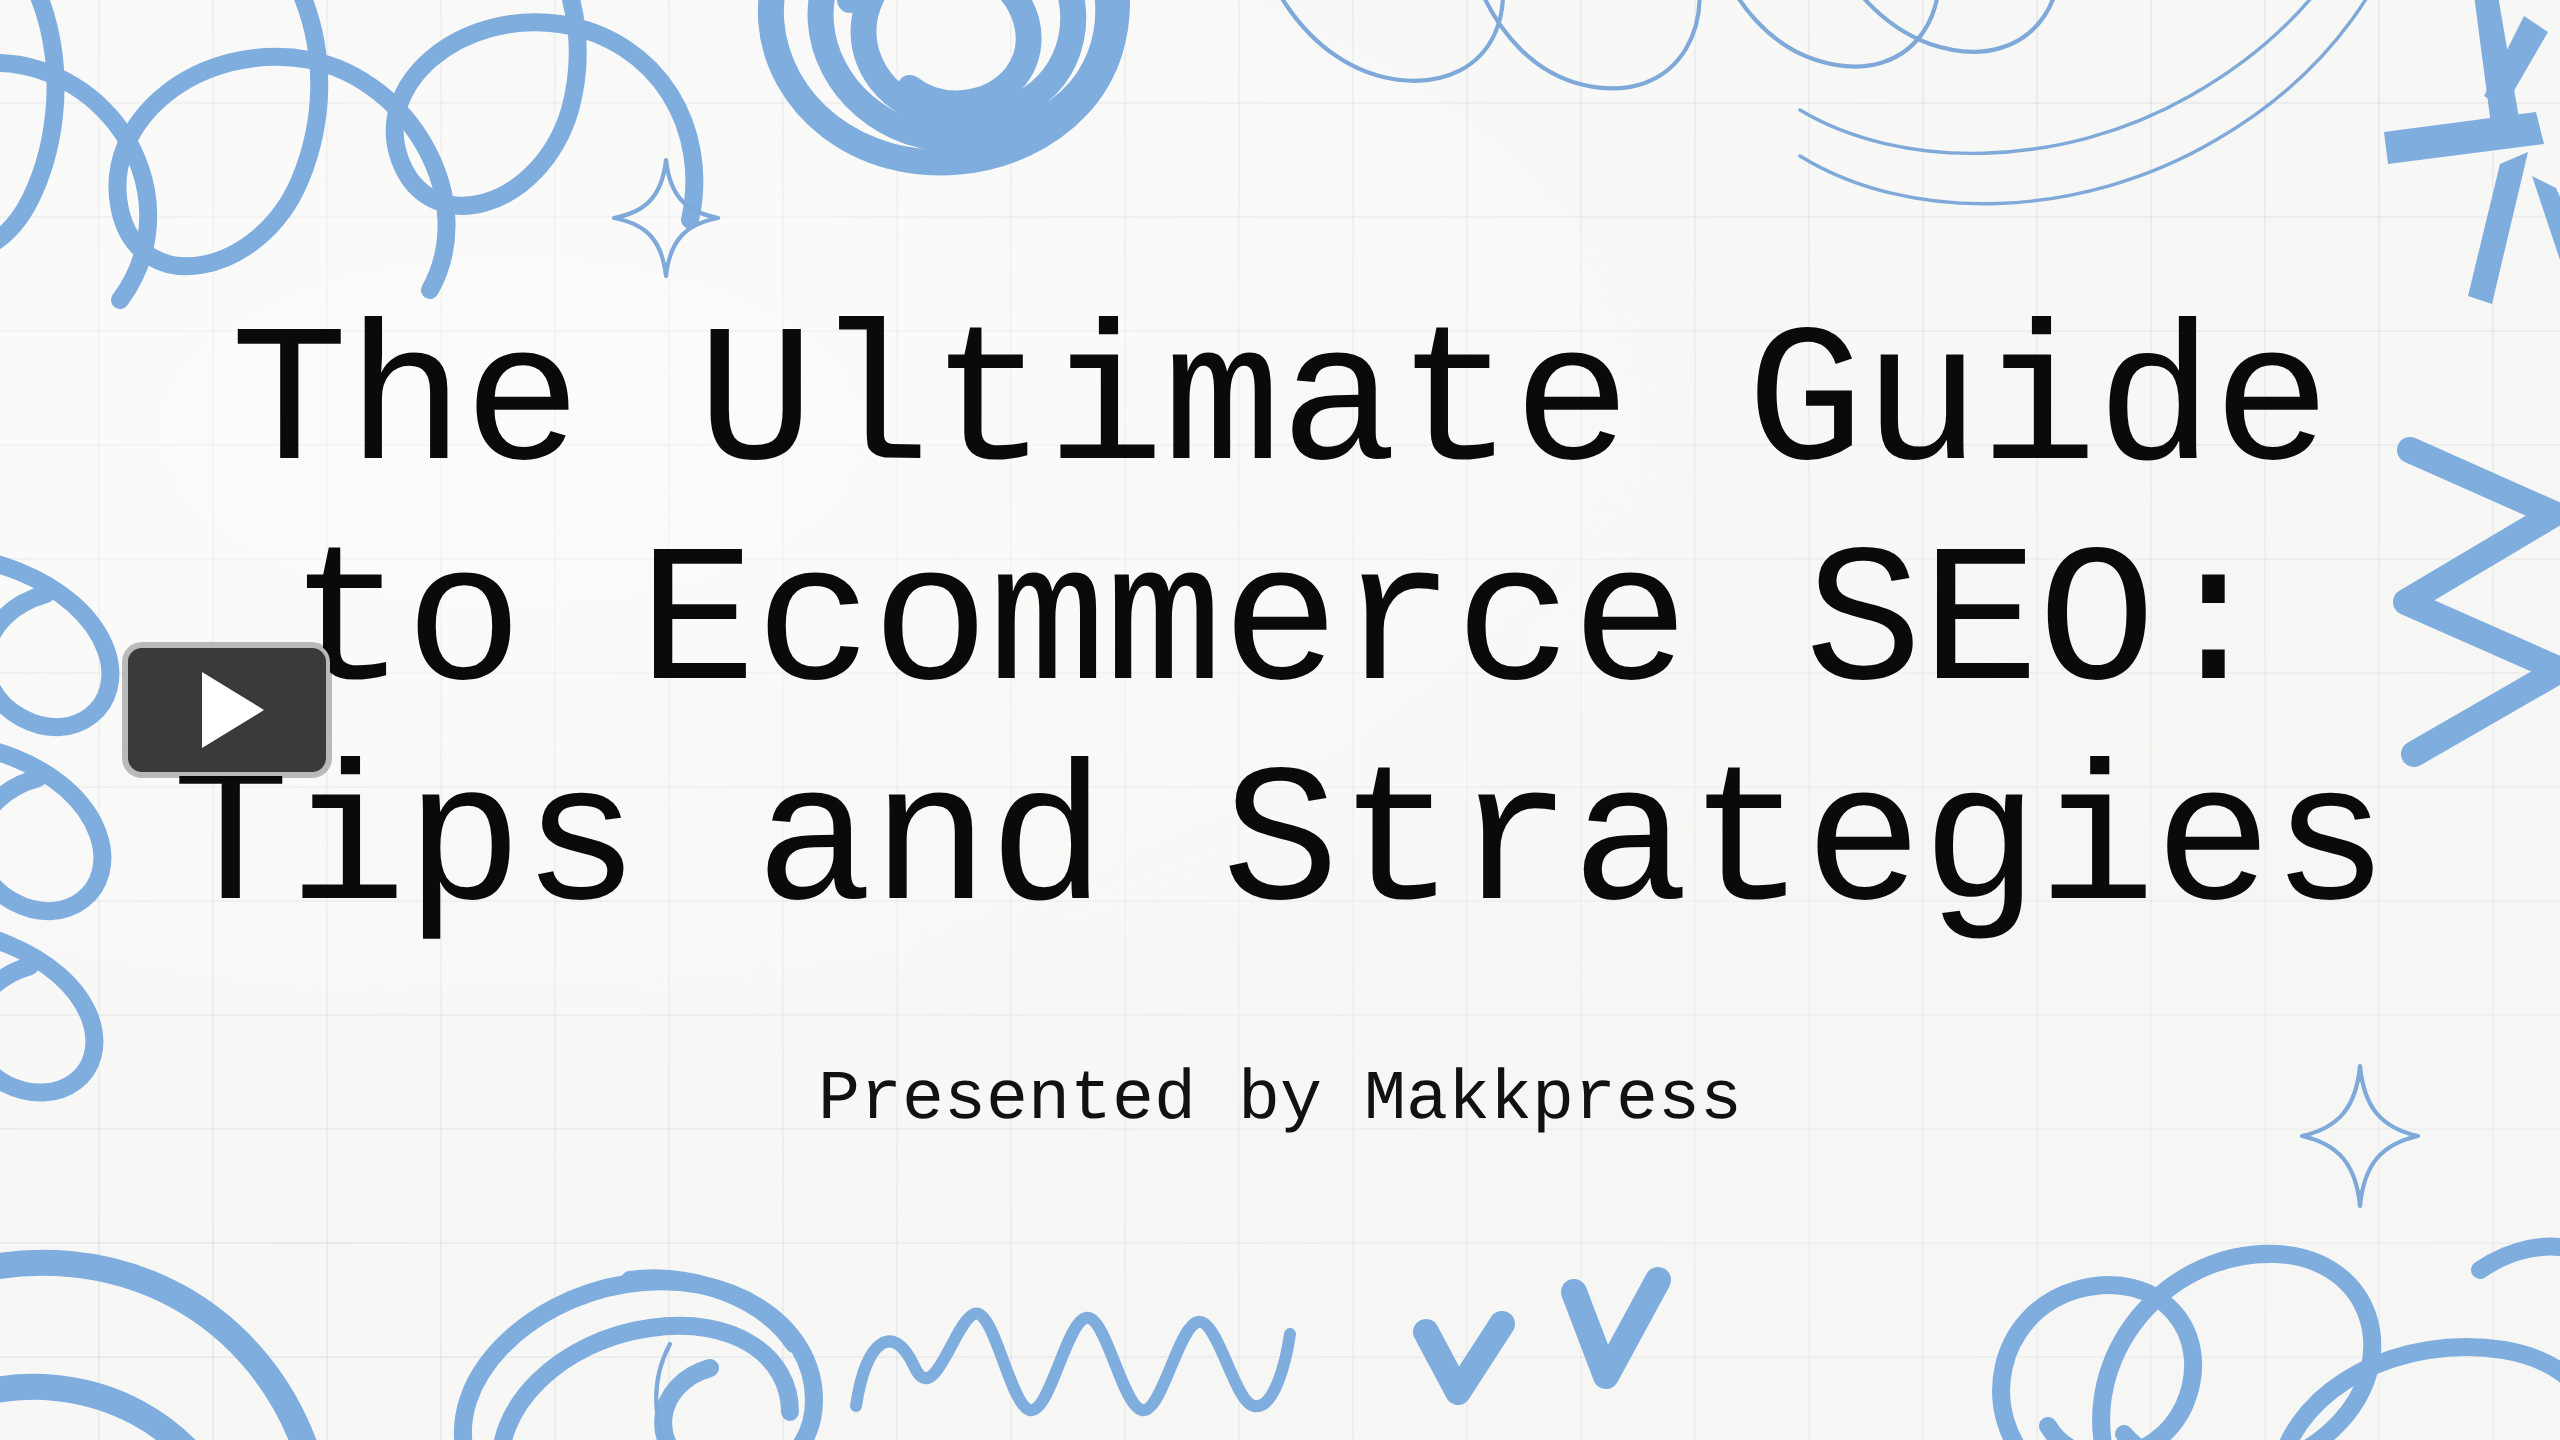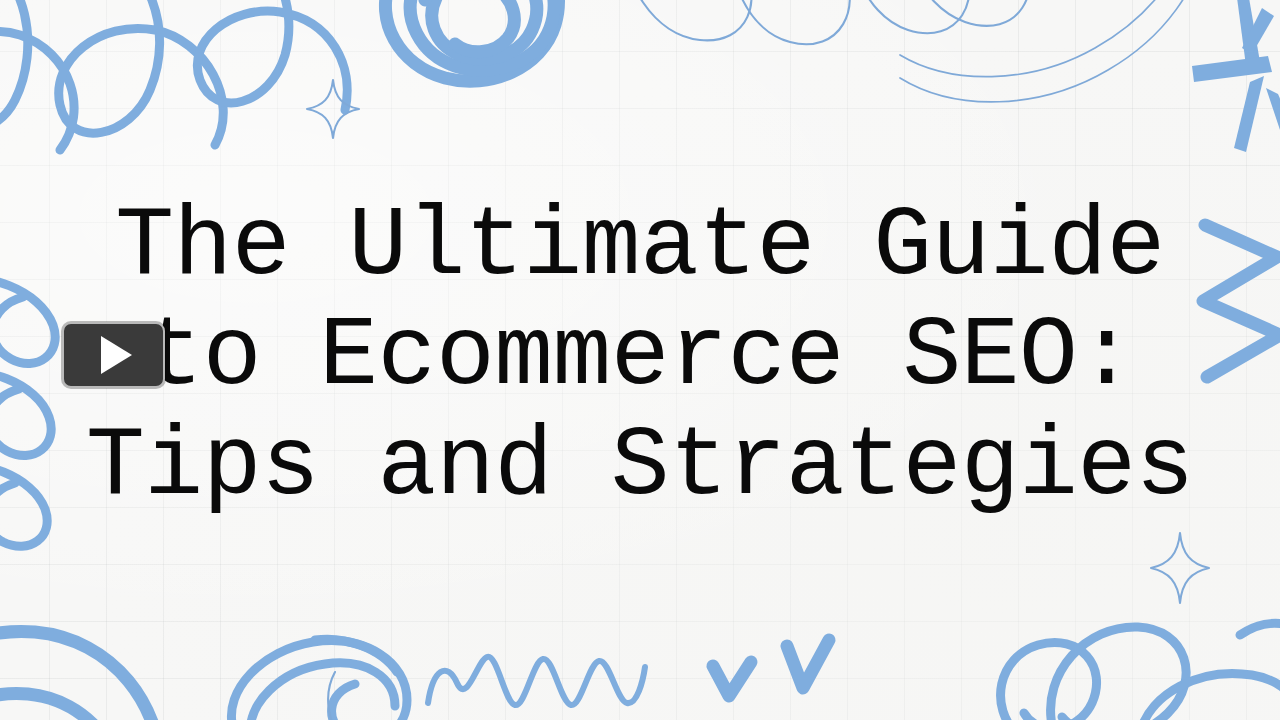--- a/index.html
+++ b/index.html
@@ -195,19 +195,20 @@
       <path class="thick" d="M28,140 C-2,112 8,62 48,50 C90,38 118,72 102,108 C88,138 48,142 34,118"></path>
       <path class="thick" d="M62,130 C52,78 96,30 148,32 C196,34 212,84 178,118 C148,148 96,150 72,122"></path>
       <path class="thick" d="M150,138 C160,98 210,72 262,80 C310,88 322,130 290,148"></path>
       <path class="thick" d="M250,40 C282,18 320,28 330,62"></path>
     </svg>
 
   </div>
 
   <div class="content">
     <h1 class="title">The Ultimate Guide to Ecommerce SEO: Tips and Strategies</h1>
+    <p class="subtitle">Presented by Makkpress</p>
   </div>
 
   <div class="play-overlay">
     <div class="play-triangle"></div>
   </div>
 
 </div>
 
 </body></html>

